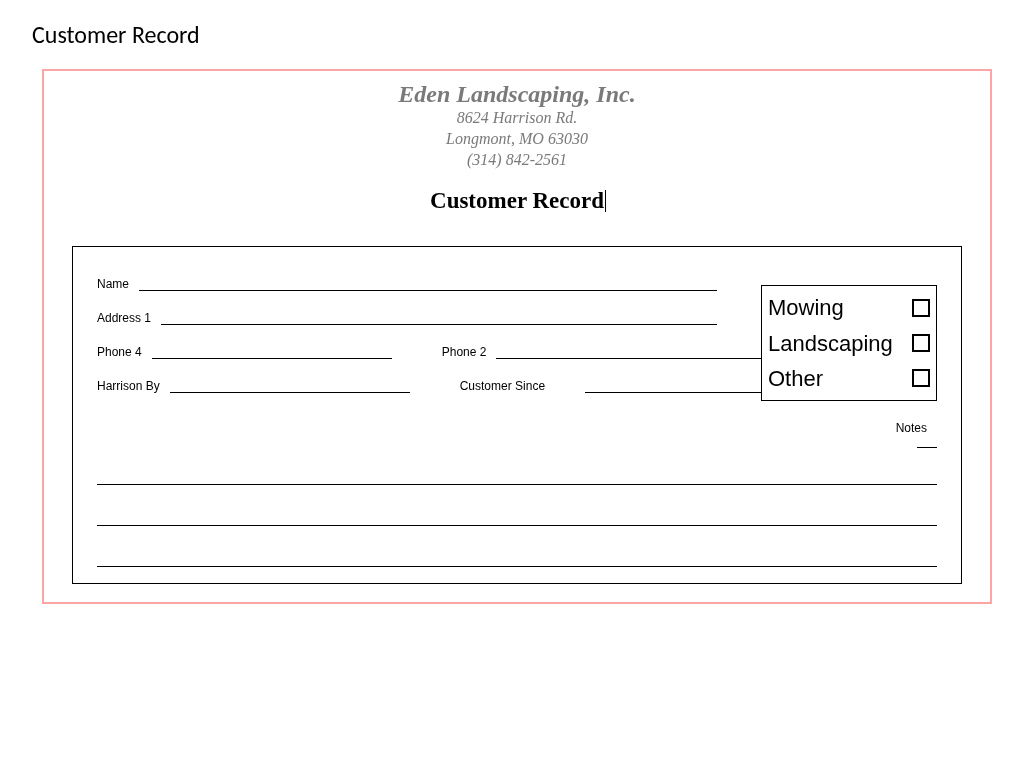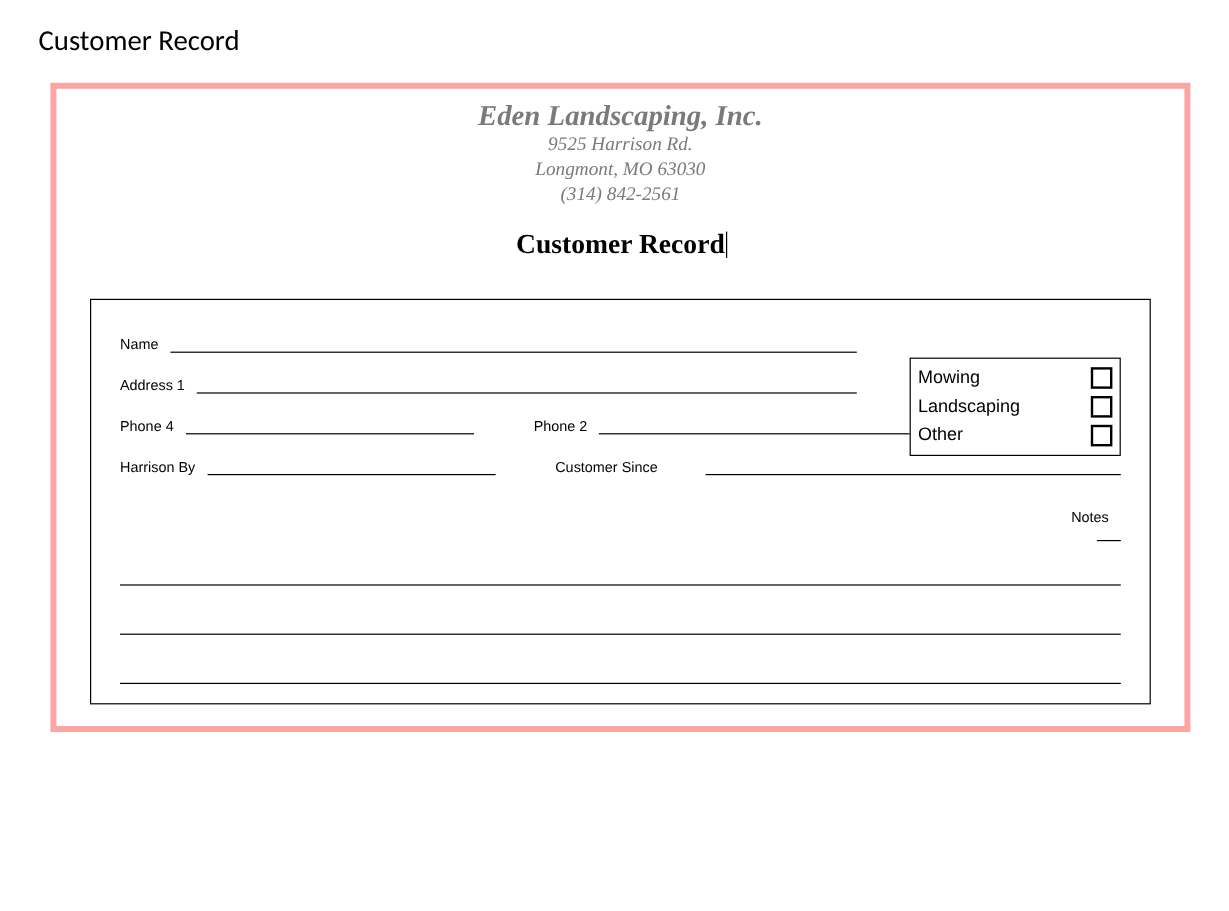--- a/index.html
+++ b/index.html
@@ -11,21 +11,21 @@
     width: 1024px;
     height: 759px;
   }
   .page-heading {
     font-size: 24px;
     margin: 20px 0 10px 32px;
     font-family: Calibri, Arial, sans-serif;
   }
   .outer {
     margin: 20px 32px 0 42px;
-    border: 5px solid #fca5a5;
+    border: 2px solid #fca5a5;
     padding: 6px 28px 18px 28px;
     box-sizing: border-box;
   }
   .letterhead {
     text-align: center;
     margin-top: 4px;
     margin-bottom: 14px;
   }
   .company {
     font-family: "Times New Roman", Times, serif;
@@ -84,28 +84,28 @@
   .gap {
     width: 20px;
     flex: 0 0 auto;
   }
   .short-stop {
     width: 220px; 
     flex: 0 0 auto;
   }
   .svc-box {
     position: absolute;
-    top: 48px;
+    top: 38px;
     right: 24px;
     width: 176px;
     border: 1px solid #000;
     background: #fff;
     padding: 4px 6px 4px 6px;
     box-sizing: border-box;
-    font-size: 15px;
+    font-size: 22px;
   }
   .svc-row {
     display: flex;
     justify-content: space-between;
     align-items: center;
     line-height: 1.6;
   }
   .chk {
     width: 18px;
     height: 18px;
@@ -120,21 +120,21 @@
 </style>
 </head>
 <body>
 
 <div class="page-heading">Customer Record</div>
 
 <div class="outer">
 
   <div class="letterhead">
     <div class="company">Eden Landscaping, Inc.</div>
-    <div class="addr">9525 Harrison Rd.</div>
+    <div class="addr">8624 Harrison Rd.</div>
     <div class="addr">Longmont, MO 63030</div>
     <div class="addr">(314) 842-2561</div>
     <div class="form-title">
       <span>Customer Record</span>
       <span class="cursor"></span>
     </div>
   </div>
 
   <div class="form-box">
 

